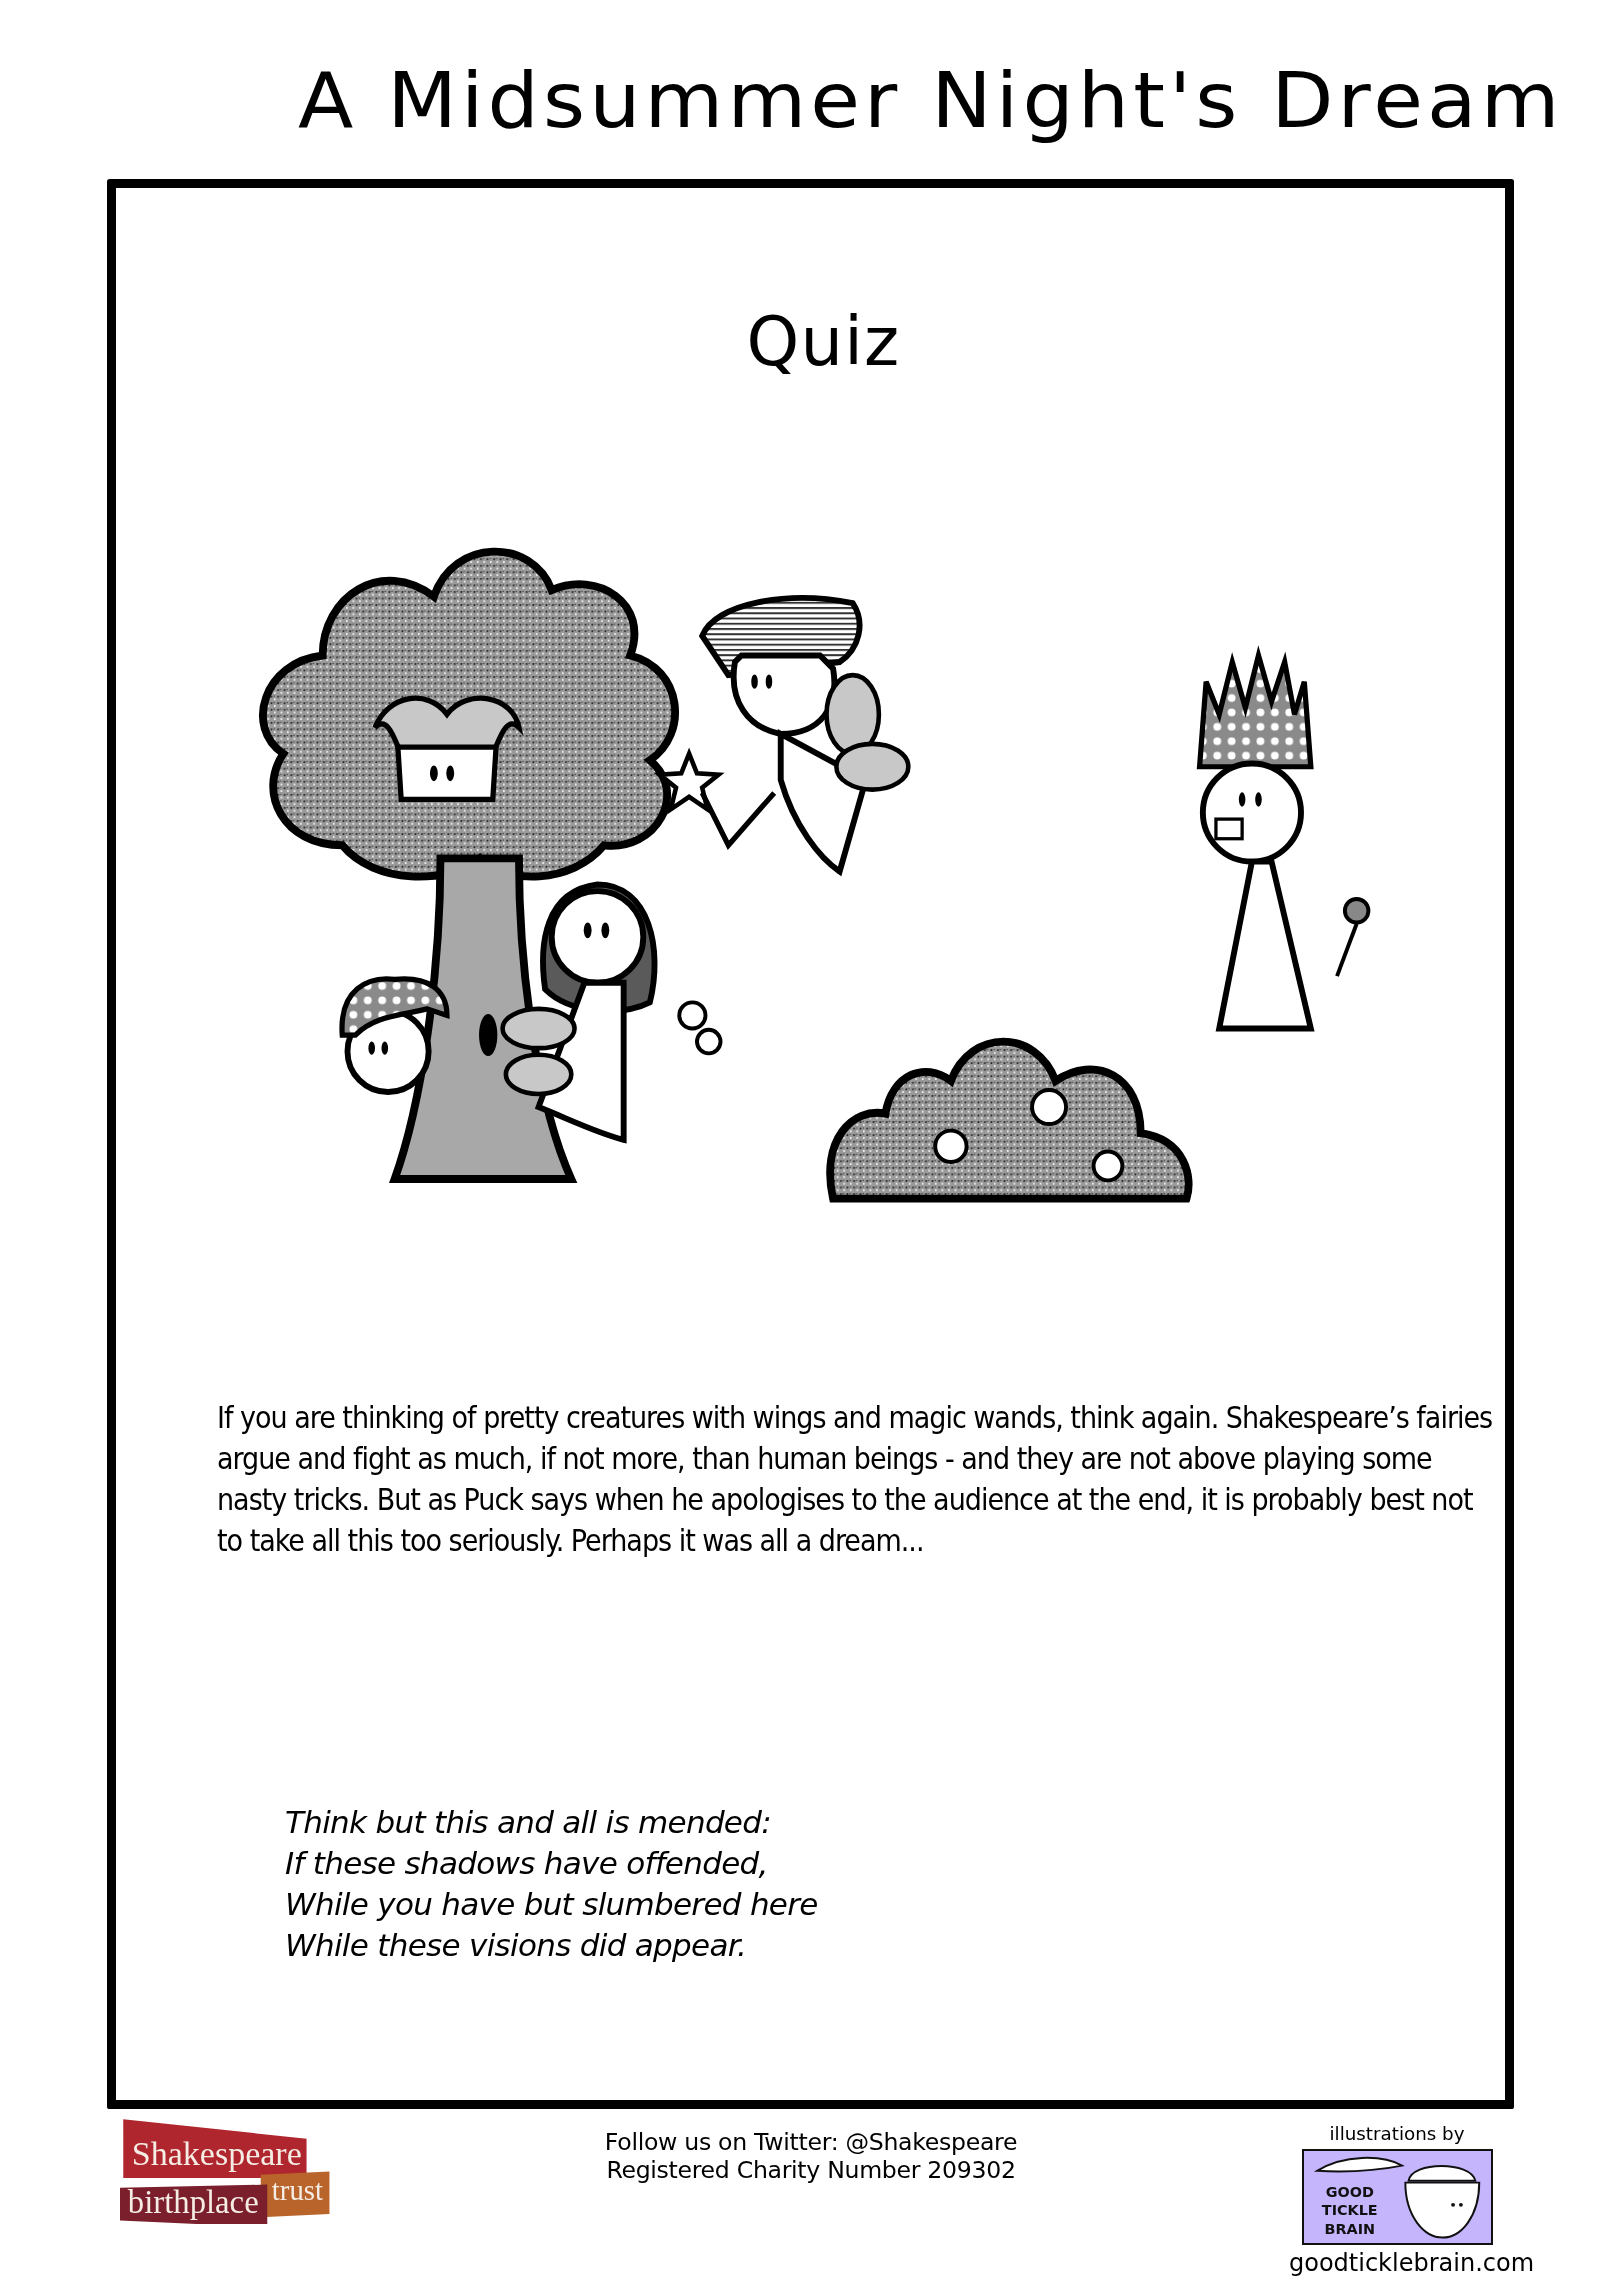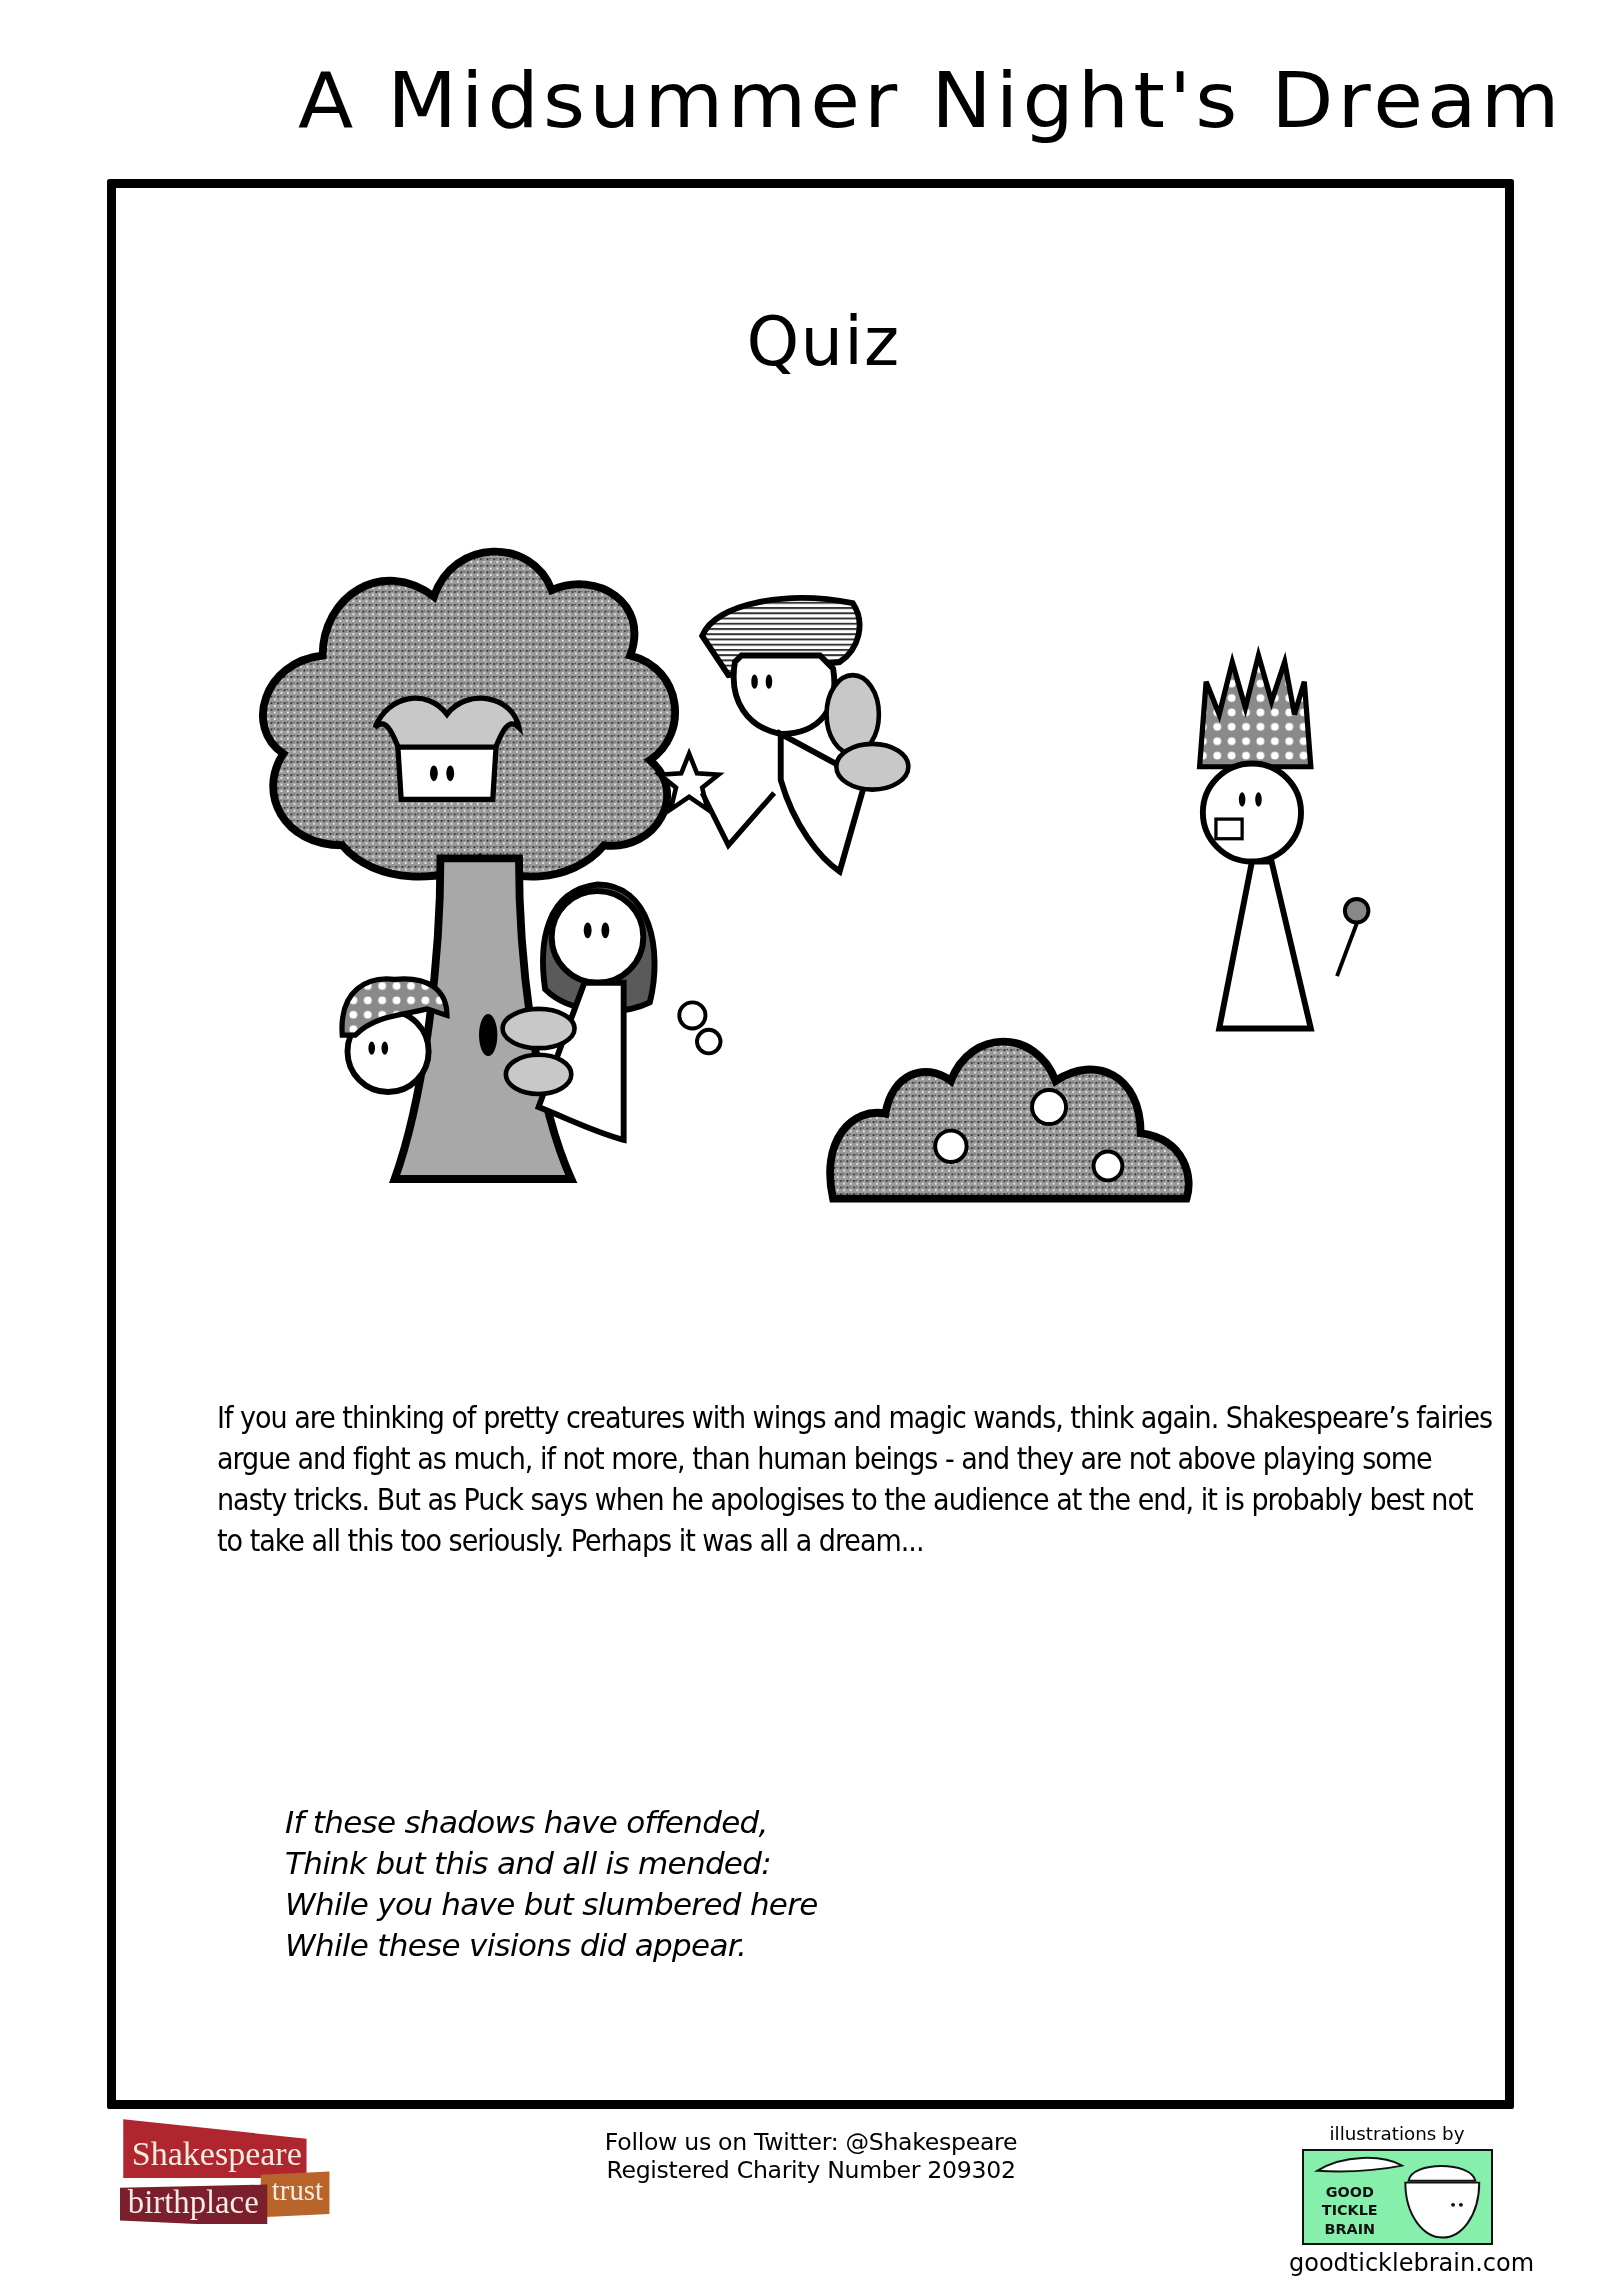--- a/index.html
+++ b/index.html
@@ -11,21 +11,21 @@
   .body-text { position:absolute; left:101px; top:1209px; width:1276px; font-family:"DejaVu Sans", sans-serif; font-size:30px; line-height:41px; font-stretch:condensed; letter-spacing:-1px; }
   .body-text p { margin:0 0 41px 0; }
   .verse { position:absolute; left:169px; top:1614px; font-size:31px; line-height:41px; font-style:italic; letter-spacing:-0.7px; }
   .verse div { white-space:nowrap; }
   .logo-sbt { position:absolute; left:120px; top:2119px; width:216px; height:105px; }
   .footer-center { position:absolute; left:0; right:0; top:2128px; text-align:center; font-size:23.6px; line-height:28px; letter-spacing:-0.3px; }
   .footer-center .bold { font-weight:bold; }
   .gtb-wrap { position:absolute; left:1289px; top:2106px; width:216px; text-align:center; }
   .gtb-caption { font-size:18.3px; margin-bottom:5.2px;margin-top:17px; }
   .gtb-url { font-size:24px; margin-top:3.9px; }
-  .gtb-box { width:187px; height:92px; margin:0 auto; background:#86efac; border:2.6px solid #111; position:relative;text-align:right; }
+  .gtb-box { width:187px; height:92px; margin:0 auto; background:#c4b5fd; border:2.6px solid #111; position:relative;text-align:right; }
 </style>
 </head>
 <body>
 
 <div class="title">A Midsummer Night's Dream</div>
 
 <div class="frame">
   <div class="quiz">Quiz</div>
 
   <svg class="illus" viewBox="0 0 1800 1100">
@@ -104,22 +104,22 @@
       <circle cx="1250" cy="900" r="26" fill="#fff" stroke="#000" stroke-width="6"></circle>
       <circle cx="1340" cy="990" r="22" fill="#fff" stroke="#000" stroke-width="6"></circle>
     </g>
   </svg>
 
   <div class="body-text">
     <p>If you are thinking of pretty creatures with wings and magic wands, think again. Shakespeare’s fairies argue and fight as much, if not more, than human beings - and they are not above playing some nasty tricks. But as Puck says when he apologises to the audience at the end, it is probably best not to take all this too seriously. Perhaps it was all a dream...</p>
   </div>
 
   <div class="verse">
+    <div>Think but this and all is mended:</div>
     <div>If these shadows have offended,</div>
-    <div>Think but this and all is mended:</div>
     <div>While you have but slumbered here</div>
     <div>While these visions did appear.</div>
   </div>
 </div>
 
 <svg class="logo-sbt" viewBox="0 0 330 160">
   <polygon points="5,0 285,30 285,90 5,90" fill="#b0262e"></polygon>
   <polygon points="215,85 320,80 320,145 215,150" fill="#b8642a"></polygon>
   <polygon points="0,105 225,100 225,165 0,155" fill="#7a1f2b"></polygon>
   <text x="18" y="70" font-family="Liberation Serif, serif" font-size="52" fill="#f5ece4">Shakespeare</text>

